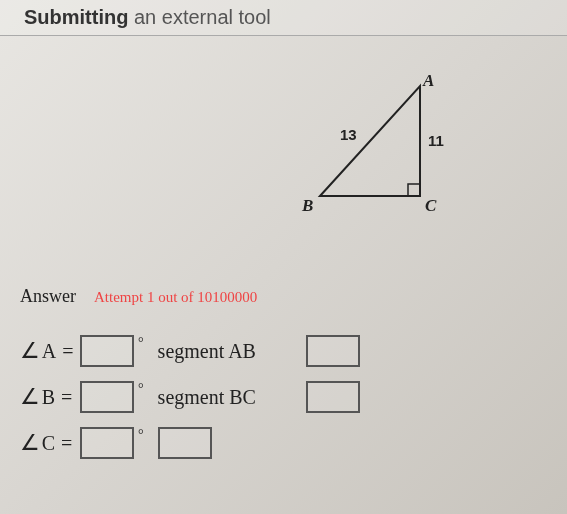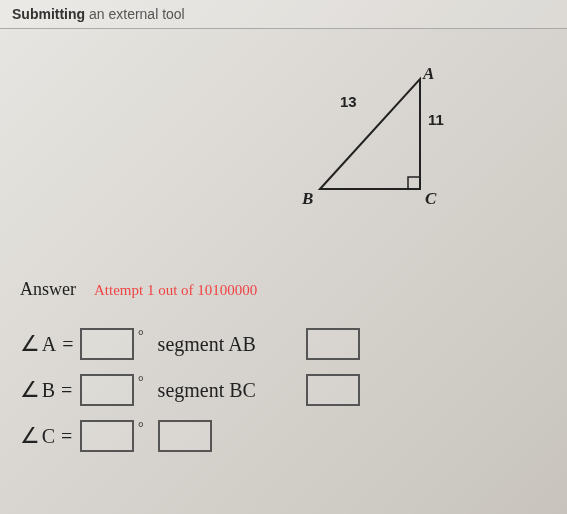--- a/index.html
+++ b/index.html
@@ -5,24 +5,24 @@
     * { box-sizing: border-box; margin: 0; padding: 0; }
     body {
       width: 567px;
       height: 514px;
       font-family: Georgia, 'Times New Roman', serif;
       background: linear-gradient(135deg, #e8e6e2 0%, #d8d5d0 50%, #c8c4bd 100%);
       position: relative;
       overflow: hidden;
     }
     .header {
-      padding: 6px 12px;
+      padding: 6px 24px;
       border-bottom: 1px solid #aaa;
       font-family: Arial, sans-serif;
-      font-size: 14px;
+      font-size: 20px;
       color: #555;
       background: rgba(255,255,255,0.15);
     }
     .header strong { color: #333; font-weight: bold; }
     .triangle-area {
       position: relative;
       height: 200px;
       width: 100%;
     }
     .triangle-svg {
@@ -102,22 +102,22 @@
 </div>
 
 <div class="triangle-area">
   <svg class="triangle-svg" width="140" height="140">
     <polygon points="10,120 110,10 110,120" fill="none" stroke="#222" stroke-width="2"></polygon>
     <rect x="98" y="108" width="12" height="12" fill="none" stroke="#222" stroke-width="1.5"></rect>
   </svg>
   <div class="vlabel" style="left:423px; top:35px;">A</div>
   <div class="vlabel" style="left:302px; top:160px;">B</div>
   <div class="vlabel" style="left:425px; top:160px;">C</div>
-  <div class="elabel" style="left:340px; top:64px;">13</div>
-  <div class="elabel" style="left:428px; top:82px;">11</div>
+  <div class="elabel" style="left:340px; top:90px;">13</div>
+  <div class="elabel" style="left:428px; top:96px;">11</div>
 </div>
 
 <div class="answer-section">
   <div class="answer-header">
     <b>Answer</b>
     &nbsp;&nbsp;
     <span class="attempt">Attempt 1 out of 10100000</span>
   </div>
 
   <div class="row">

